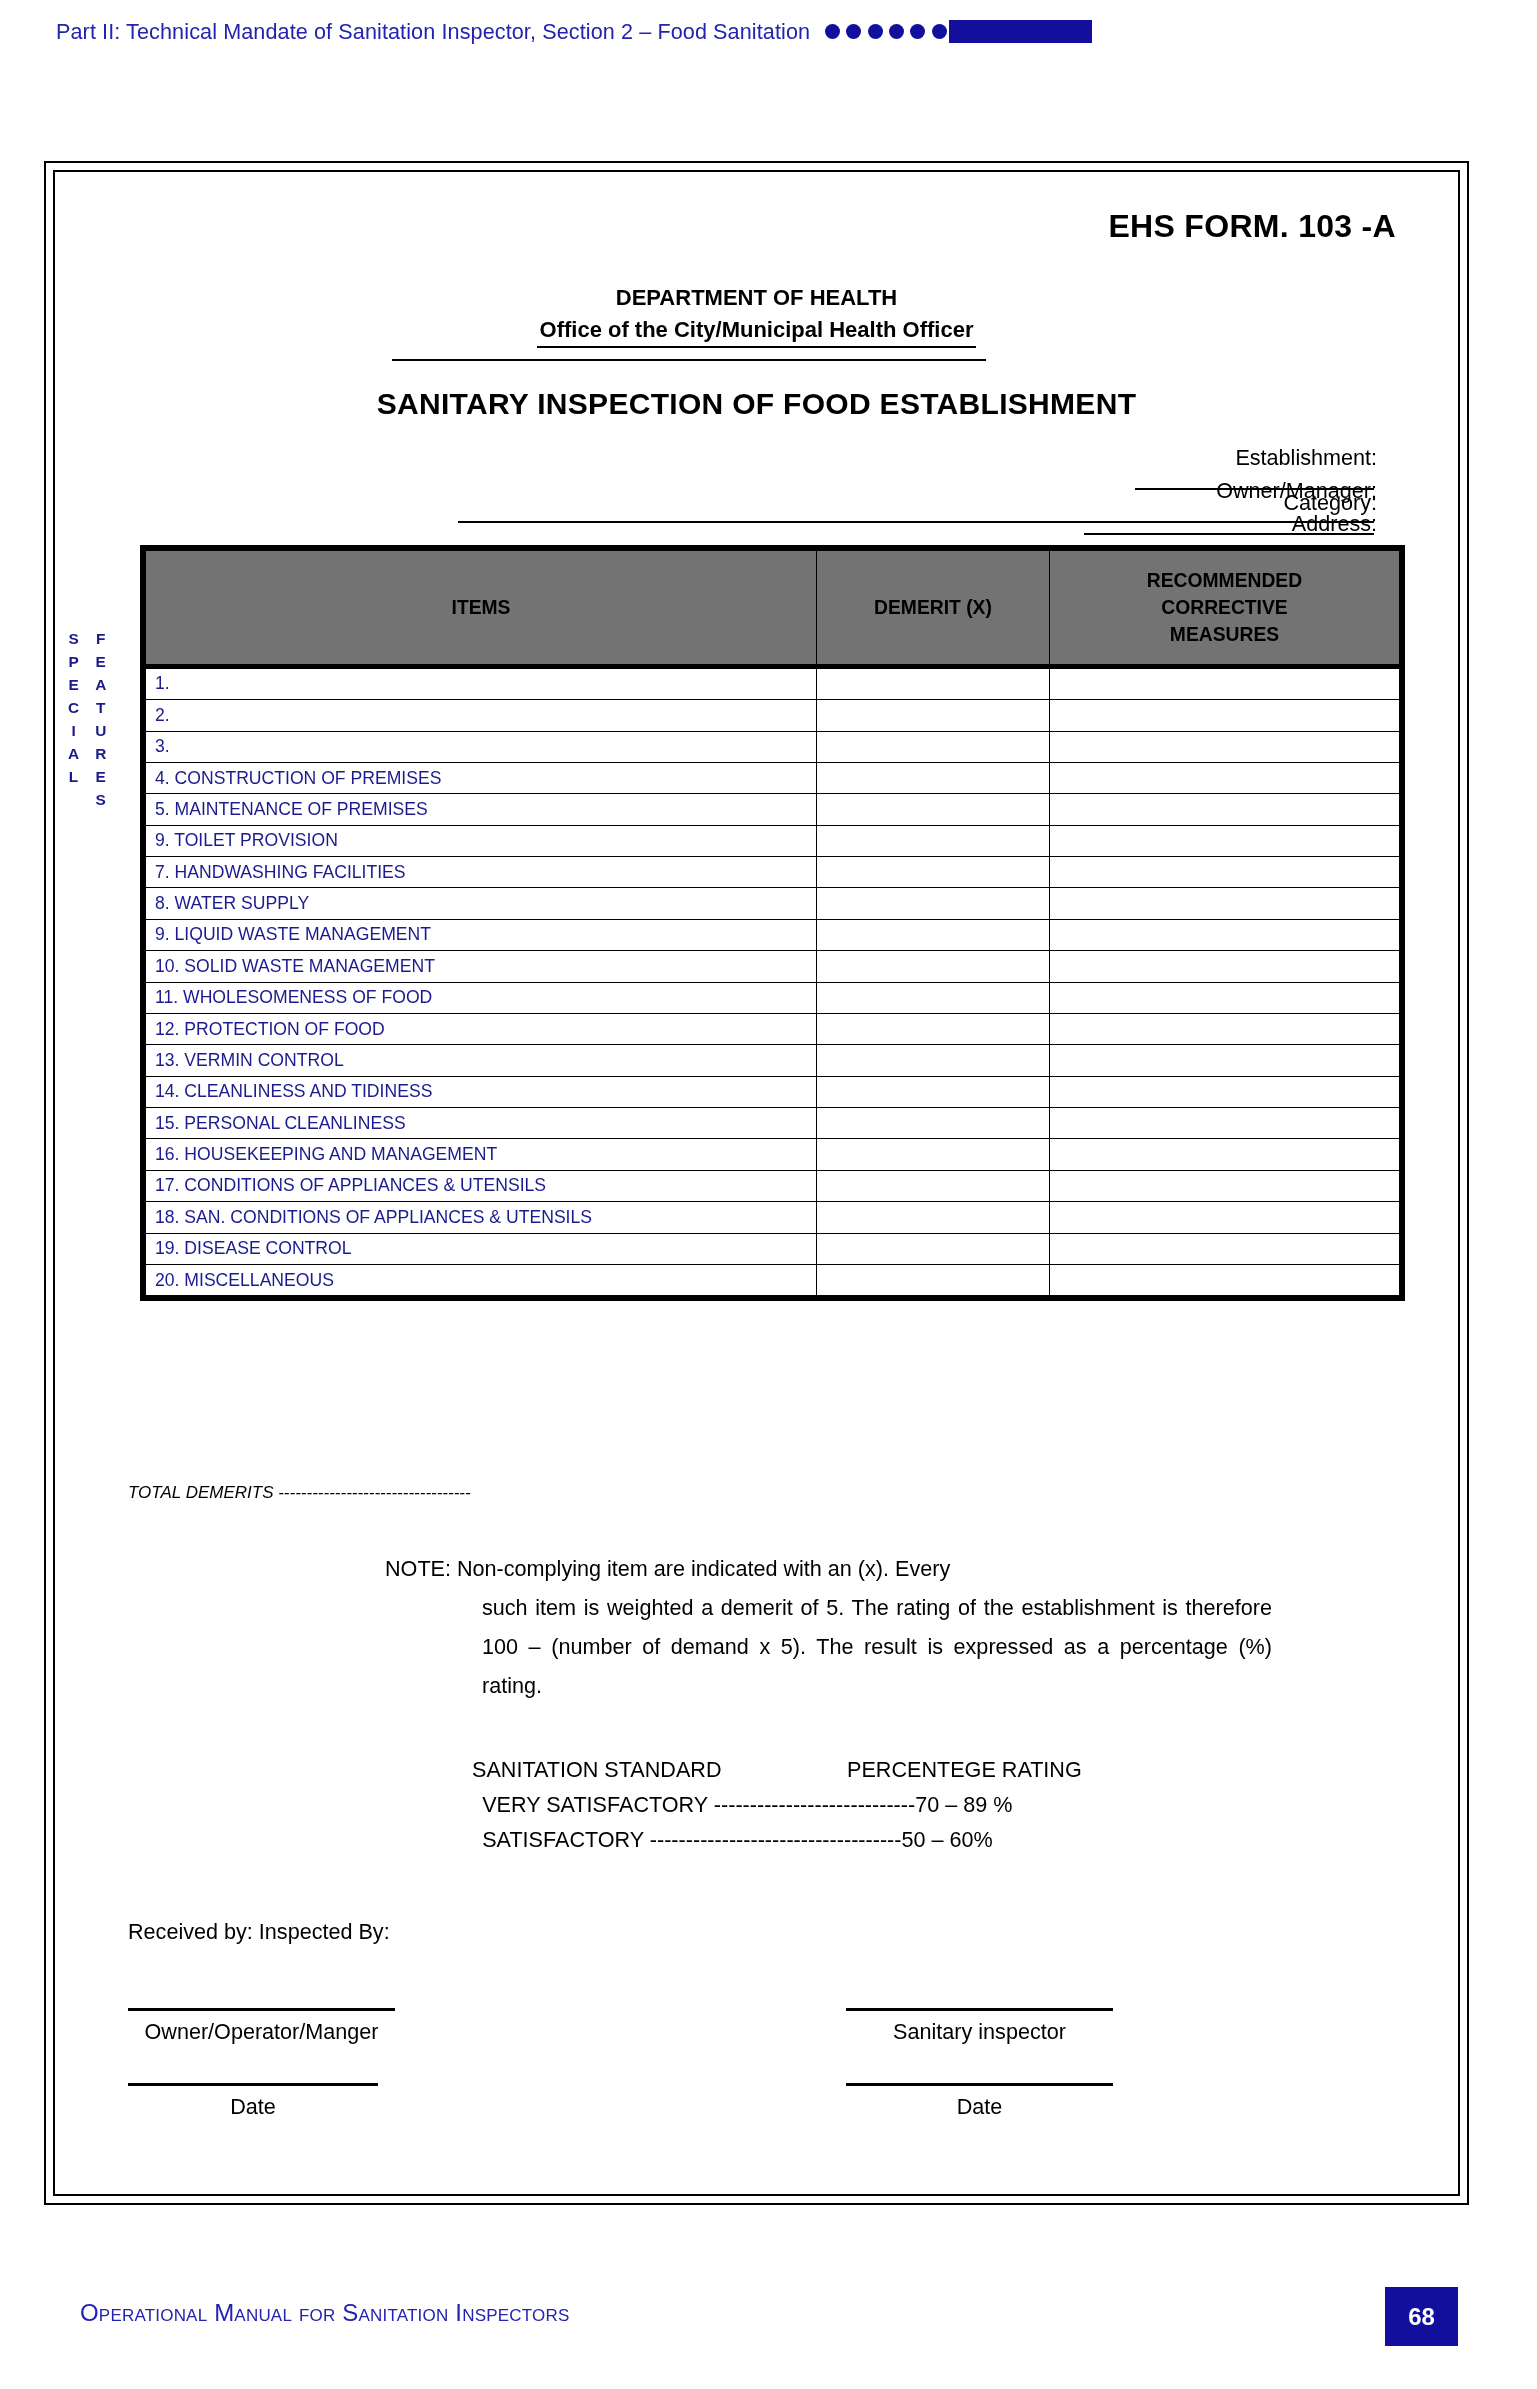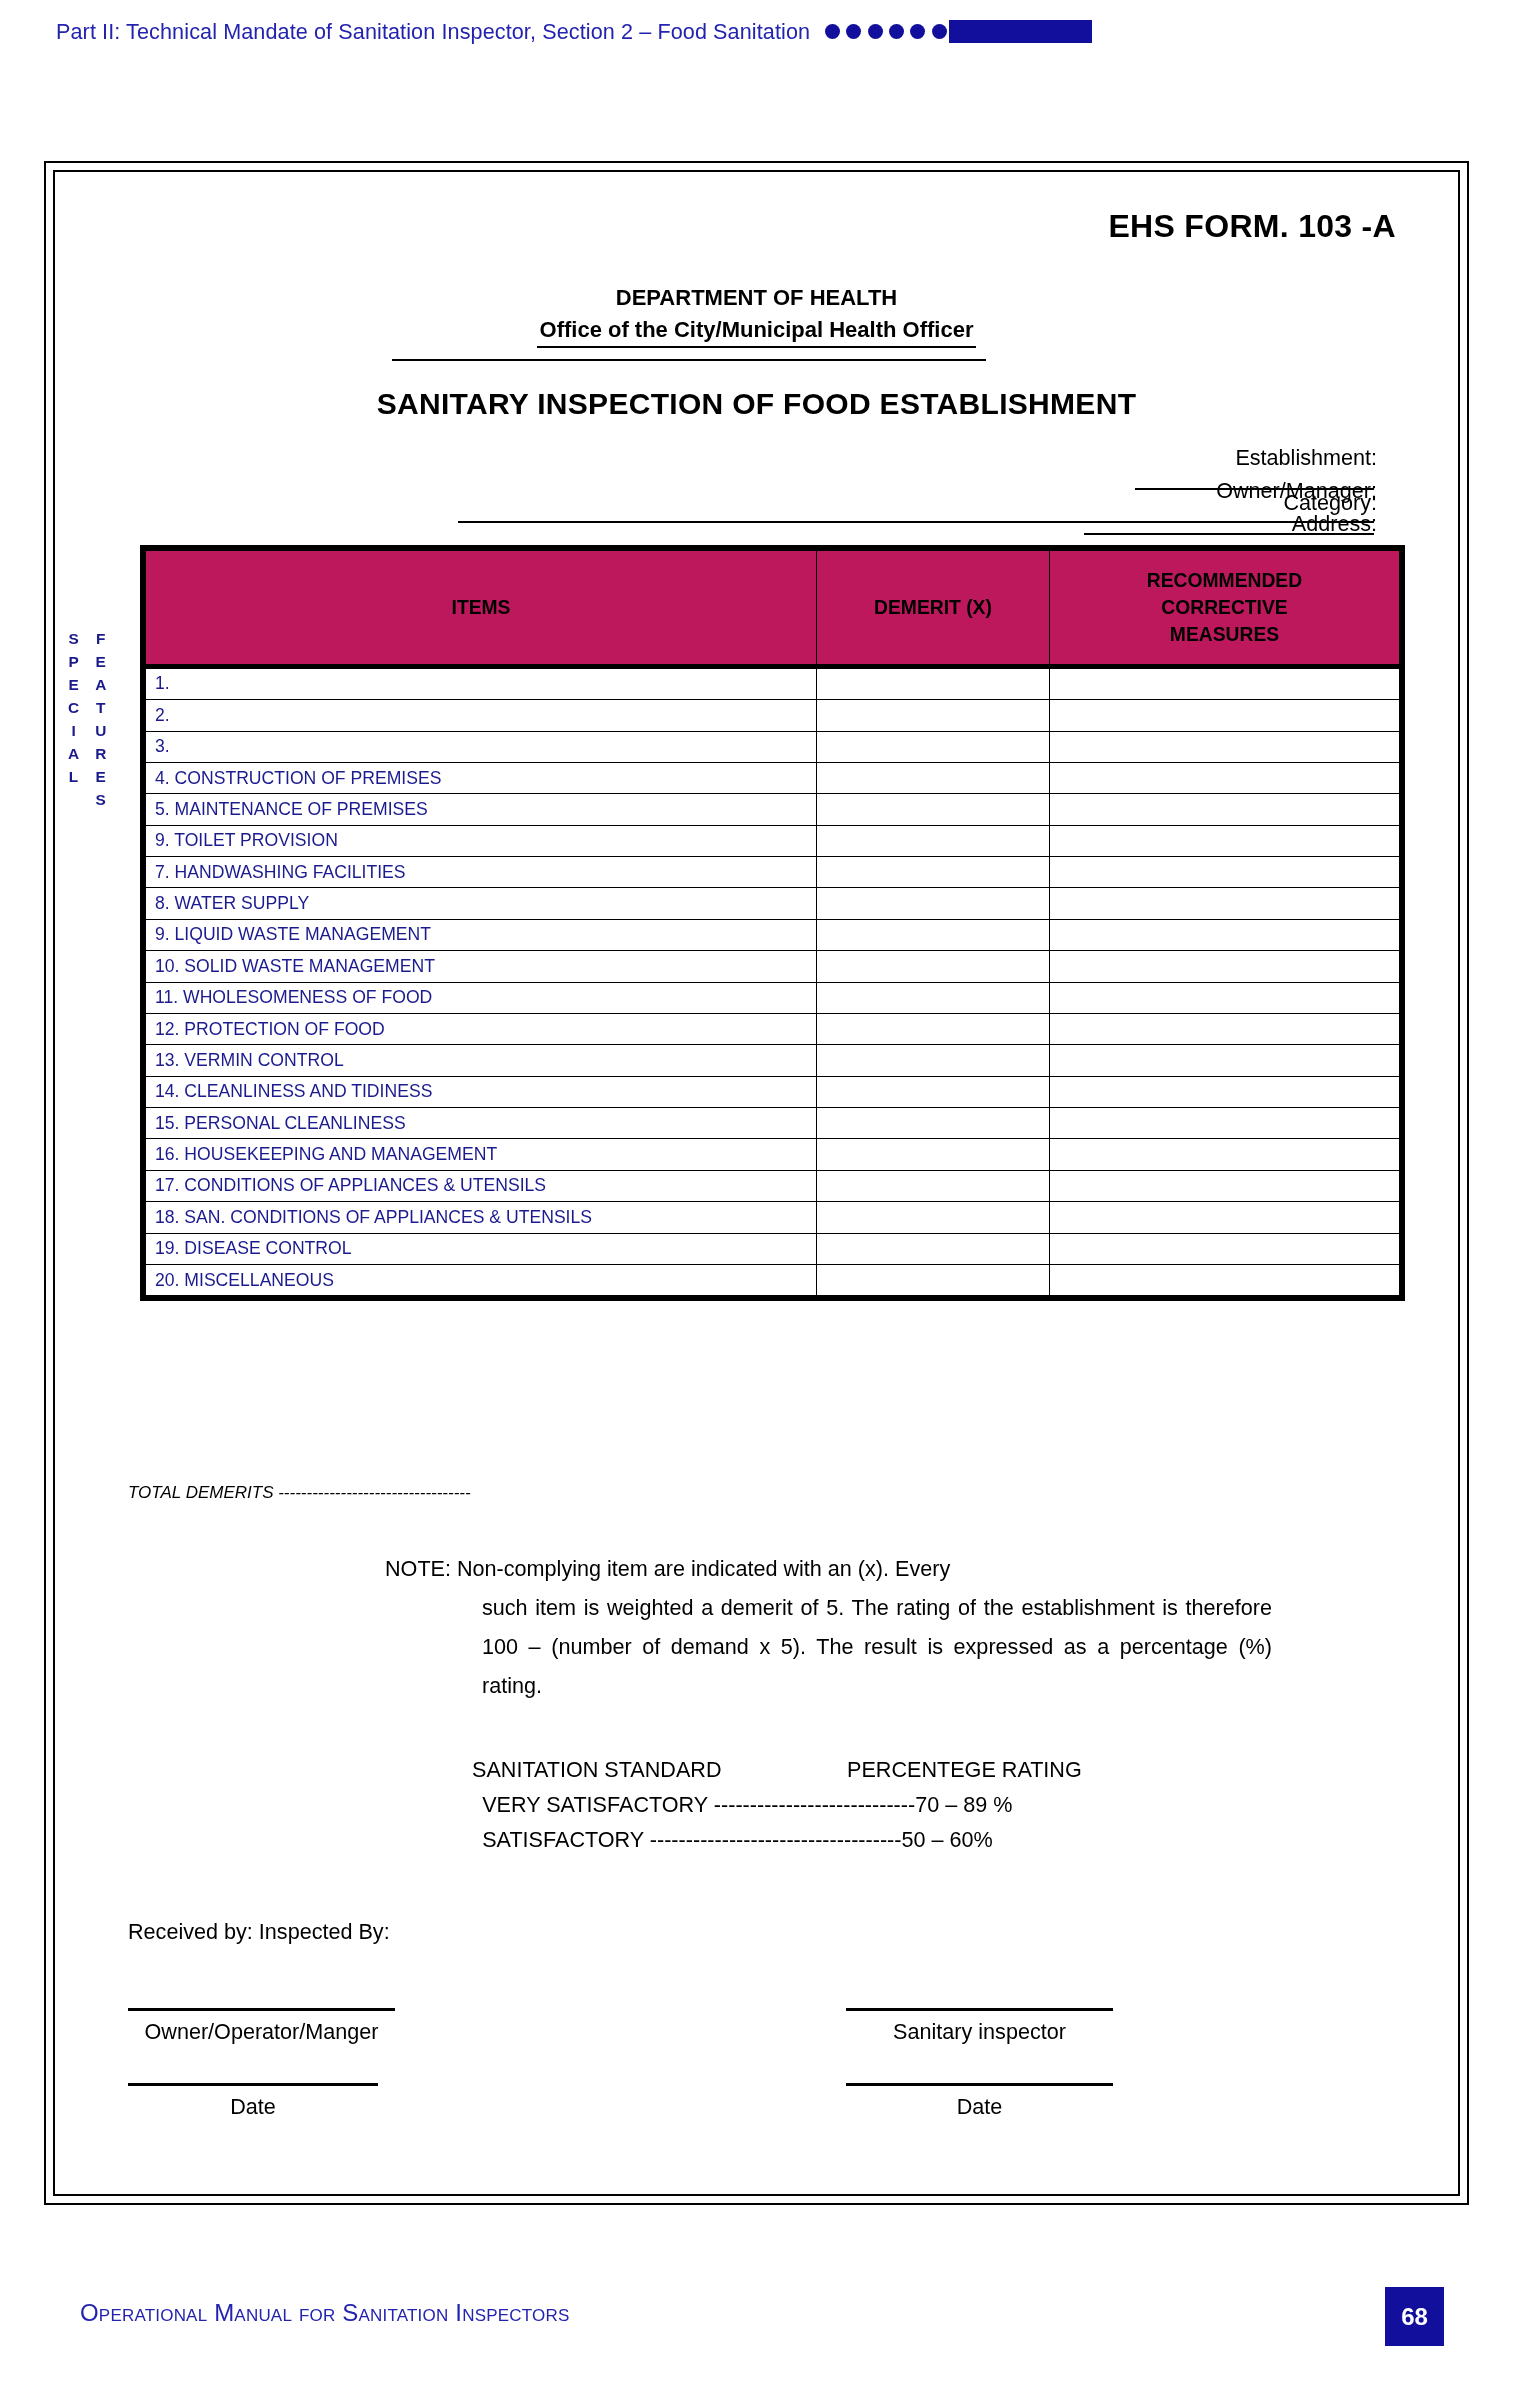--- a/index.html
+++ b/index.html
@@ -184,21 +184,21 @@
   table.itable {
     width: 100%;
     border-collapse: collapse;
     table-layout: fixed;
   }
   table.itable col.c-items { width: 671px; }
   table.itable col.c-dem   { width: 233px; }
   table.itable col.c-rec   { width: 350px; }
 
   table.itable th {
-    background: #be185d;
+    background: #737373;
     border: 1.7px solid #000;
     font-size: 19.3px;
     font-weight: bold;
     height: 106px;
     line-height: 27px;
     text-align: center;
     vertical-align: middle;
     padding: 3.4px 5.7px;
   }
   table.itable thead tr { border-bottom: 5.1px solid #000; }
@@ -293,21 +293,21 @@
     left: 80px; top: 6.8px;
     font-size: 24px;
     color: #2323b0;
     font-variant: small-caps;
     letter-spacing: 0.2px;
     white-space: nowrap;
   }
   .page-num {
     position: absolute;
     left: 1385px; top: -4.6px;
-    width: 59px;
+    width: 73px;
     height: 59px;
     background: #120f9c;
     color: #ffffff;
     font-size: 24px;
     font-weight: bold;
     display: flex;
     align-items: center;
     justify-content: center;
   }
 </style>

